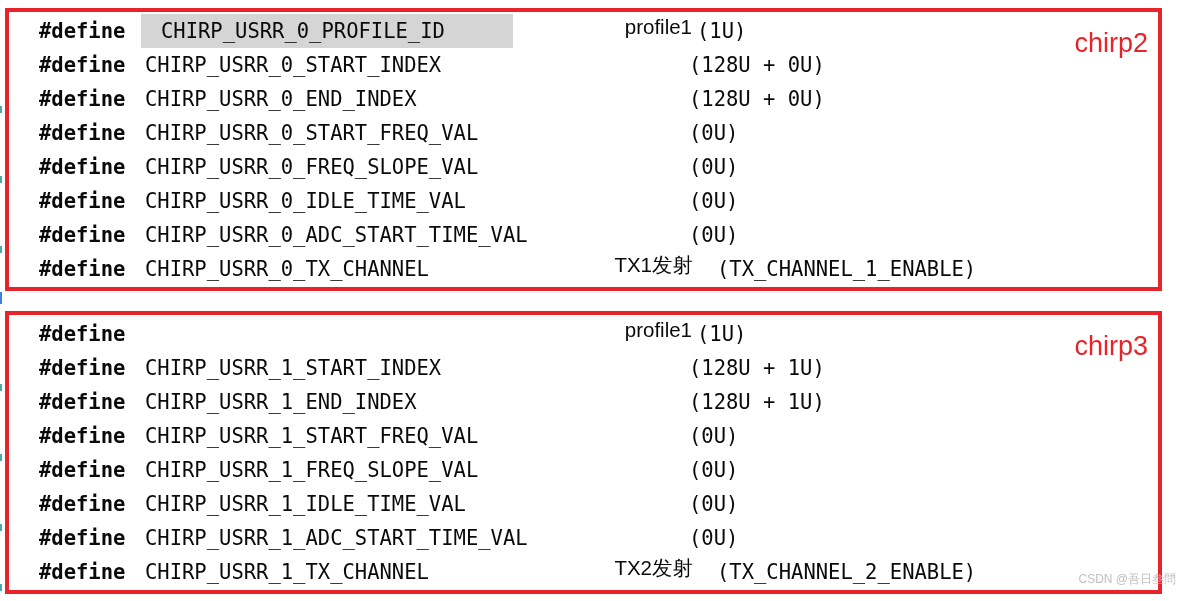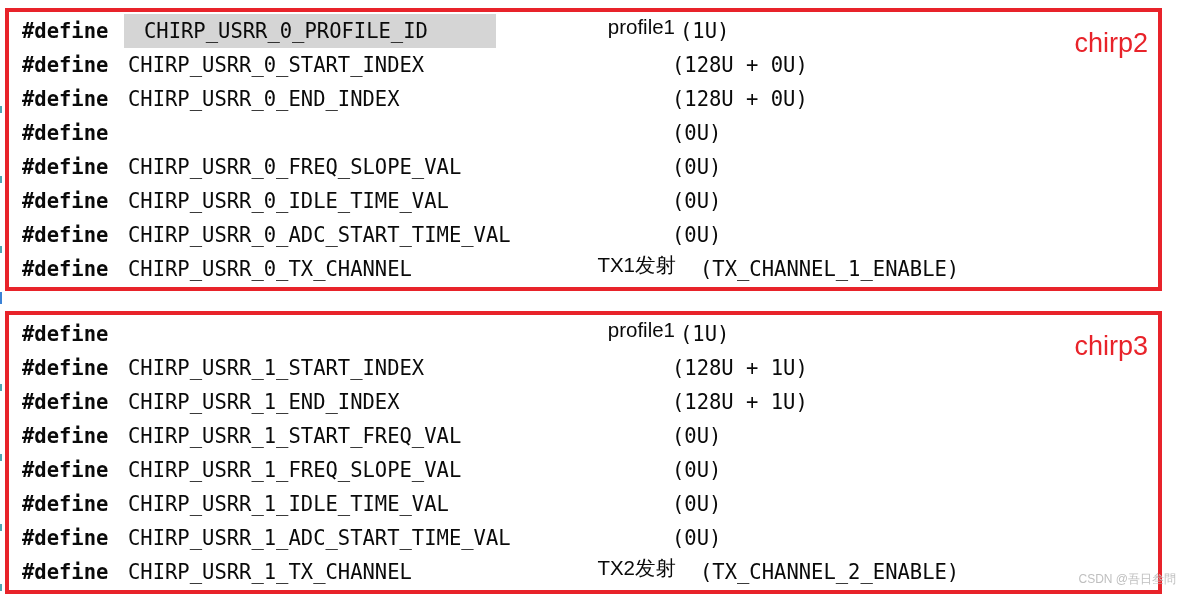--- a/index.html
+++ b/index.html
@@ -27,20 +27,21 @@
   .box-chirp2{top:8px;}
   .box-chirp3{top:311px;}
   .rows{position:absolute;left:0;top:0;right:0;bottom:0;padding-top:2px;}
   .row{position:relative;height:34px;}
   .row span{
     position:absolute;
     line-height:34px;
     font-size:20.5px;
     color:var(--code);
     white-space:pre;
+    margin-left:17px;
   }
   .kw{left:13px;font-weight:bold;color:var(--kw);}
   .name{left:119px;}
   .name.highlighted{
     left:115px;
     padding-left:20px;padding-right:68px;
     background:var(--hl);
   }
   .value{left:663px;}
   .row:first-child .value{left:671px;}
@@ -108,20 +109,21 @@
     <span class="value">(128U + 0U)</span>
   </div>
         <div class="row">
     <span class="kw">#define</span>
     <span class="name">CHIRP_USRR_0_END_INDEX</span>
 
     <span class="value">(128U + 0U)</span>
   </div>
         <div class="row">
     <span class="kw">#define</span>
+    <span class="name">CHIRP_USRR_0_START_FREQ_VAL</span>
 
     <span class="value">(0U)</span>
   </div>
         <div class="row">
     <span class="kw">#define</span>
     <span class="name">CHIRP_USRR_0_FREQ_SLOPE_VAL</span>
 
     <span class="value">(0U)</span>
   </div>
         <div class="row">

